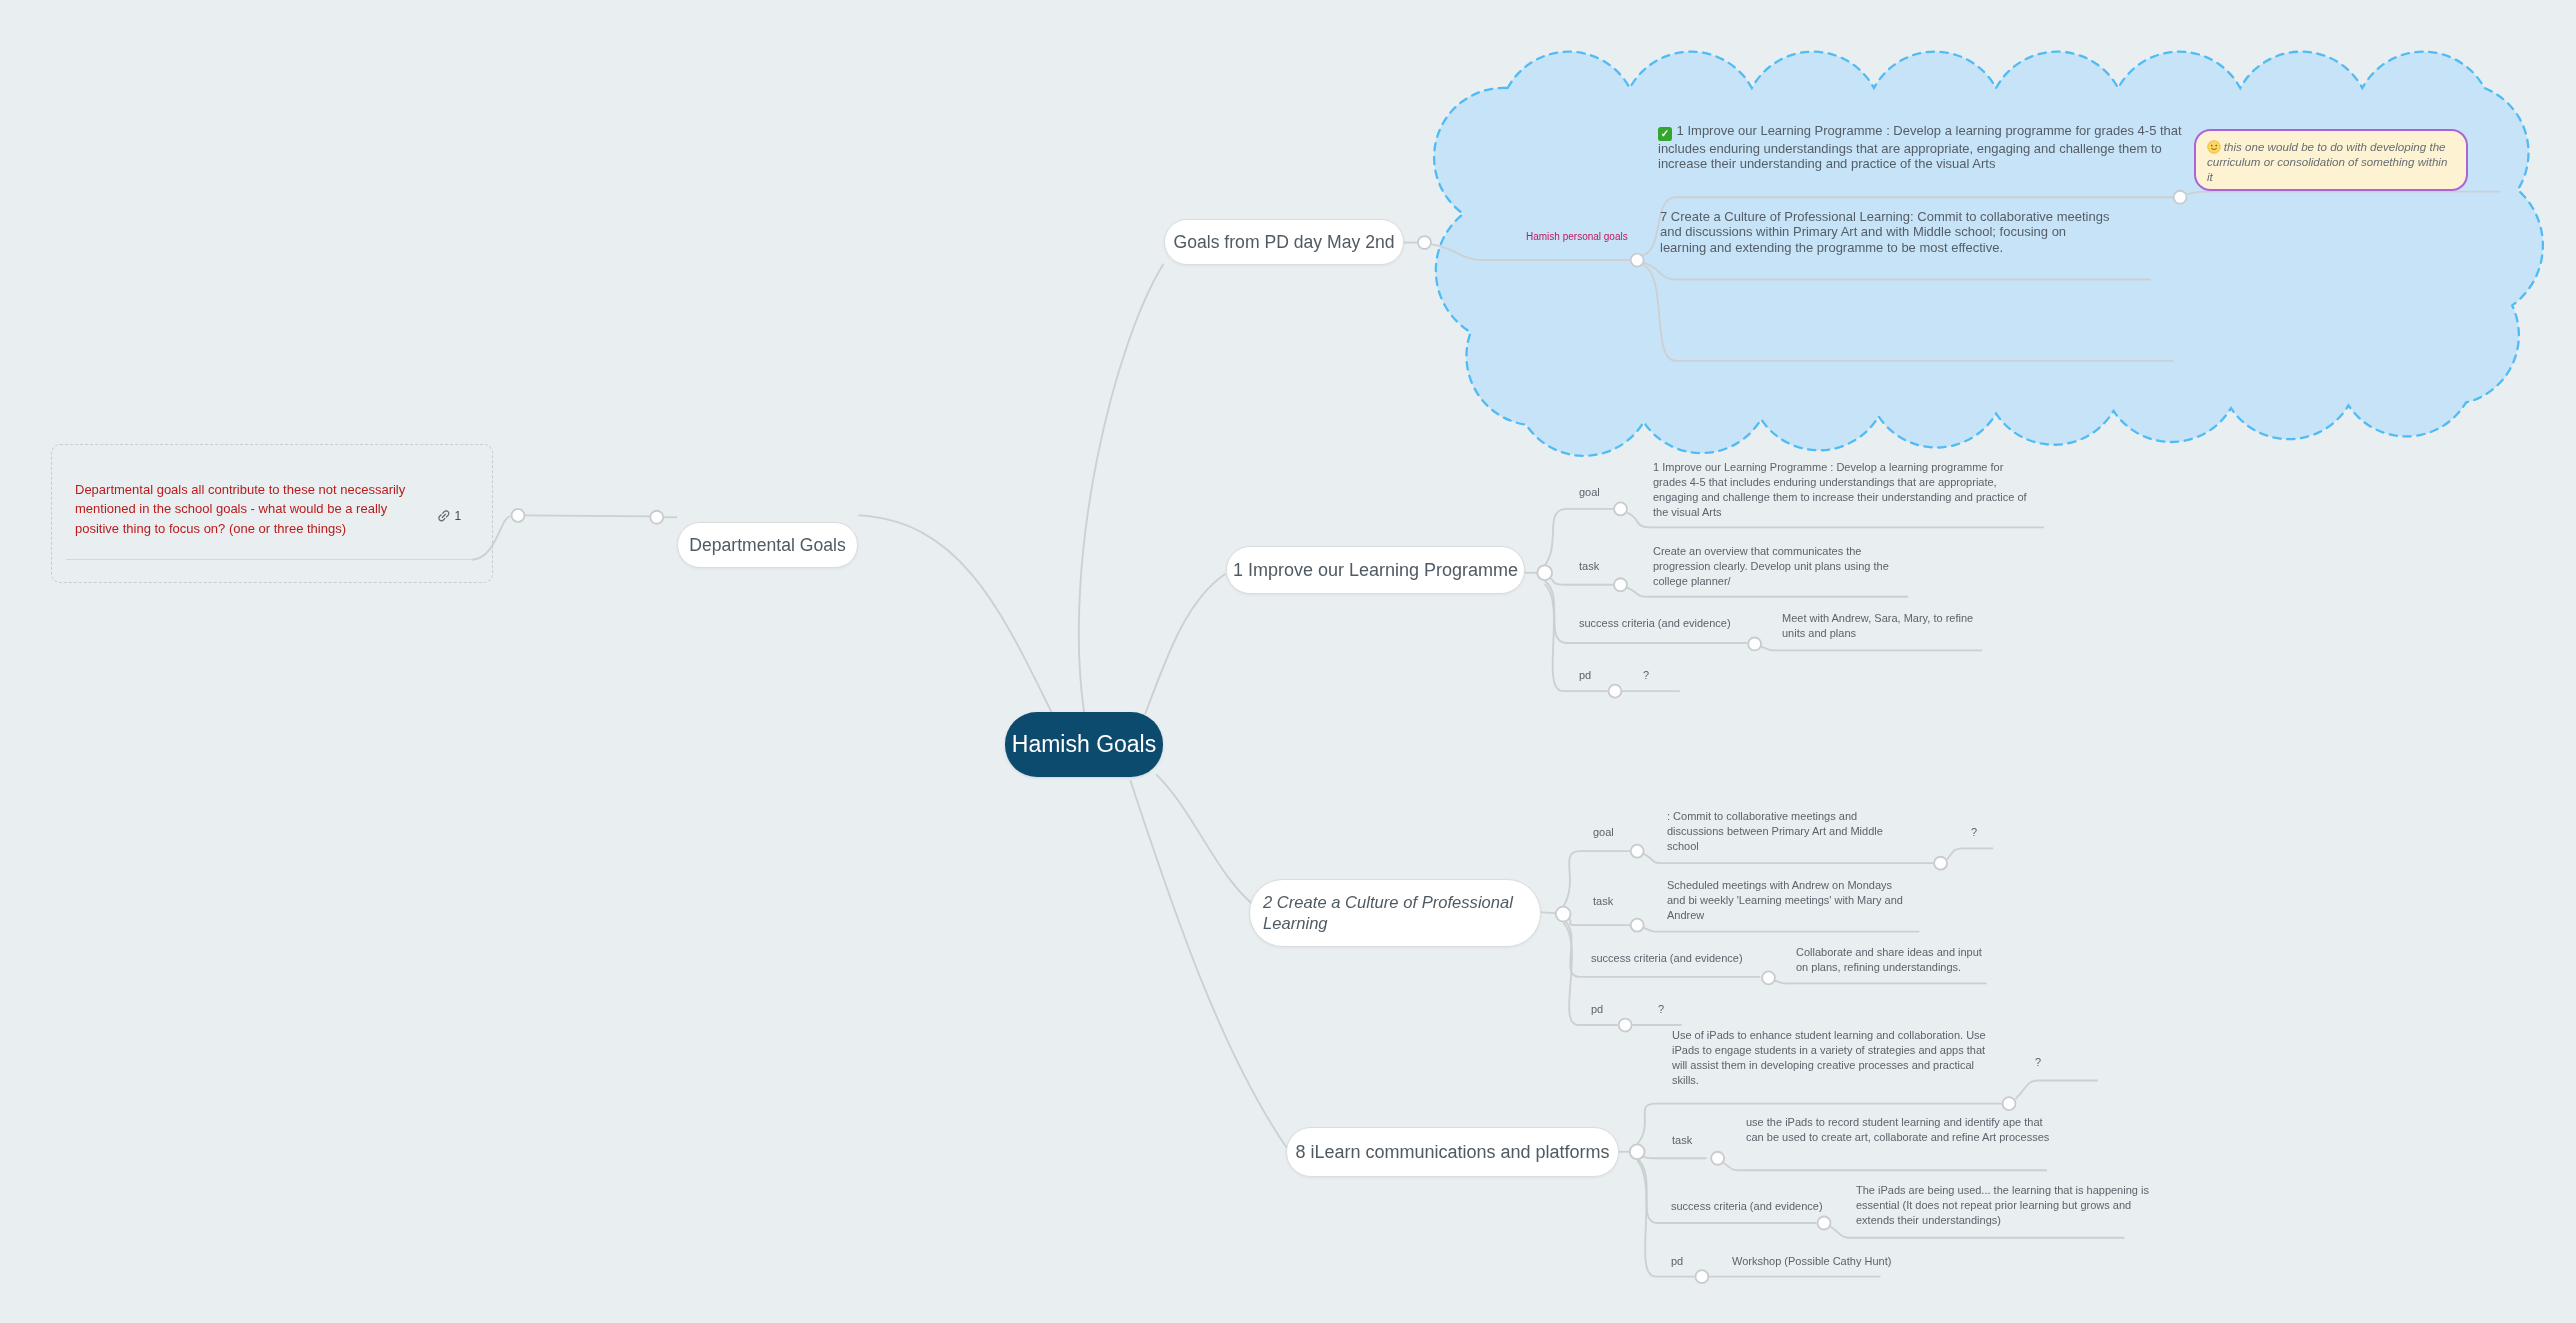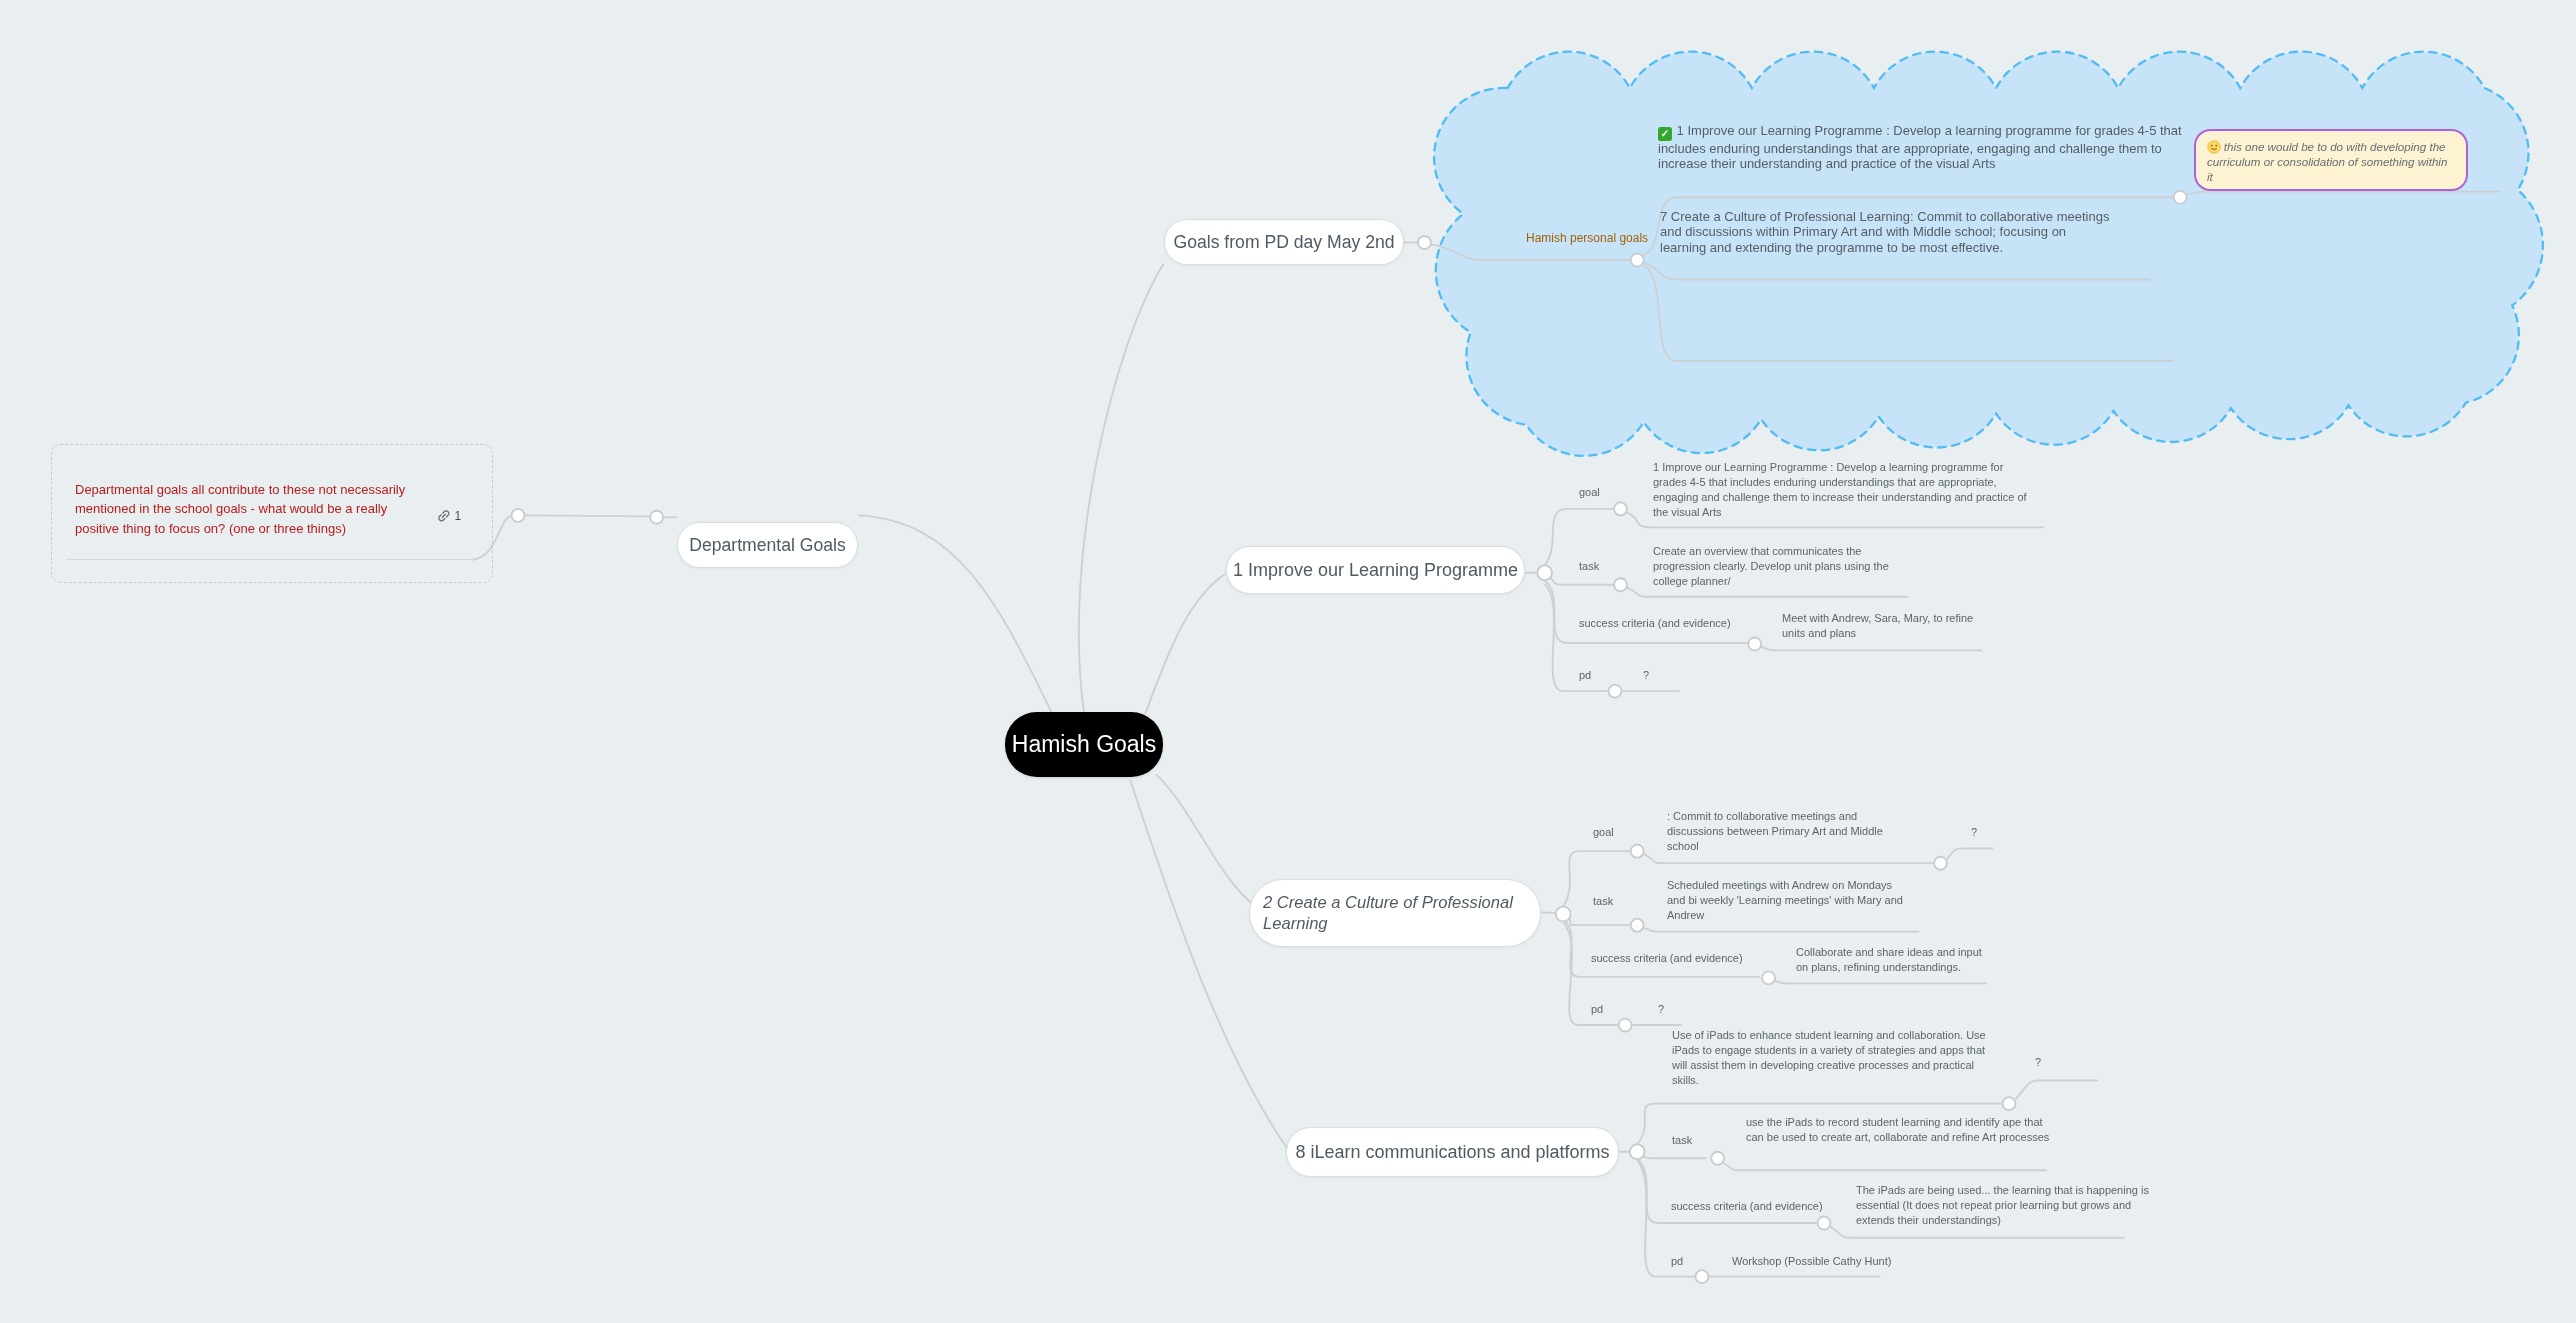--- a/index.html
+++ b/index.html
@@ -3,30 +3,30 @@
 <meta charset="utf-8">
 <style>
   html,body{margin:0;padding:0;background:#e9eef0;}
   #canvas{position:relative;width:2576px;height:1324px;background:#e9eef0;overflow:hidden;
           font-family:"Liberation Sans", sans-serif;}
   svg.links{position:absolute;left:0;top:0;pointer-events:none;}
 
   .pill{position:absolute;background:#ffffff;border:1.8px solid #dadddf;border-radius:26px;
         display:flex;align-items:center;justify-content:center;color:#4f5a63;
         box-shadow:0 0.9px 2.8px rgba(80,90,100,0.08);font-size:17.6px;box-sizing:border-box;}
-  .root-pill{position:absolute;background:#000000;border-radius:32px;display:flex;align-items:center;
+  .root-pill{position:absolute;background:#0c4a6e;border-radius:32px;display:flex;align-items:center;
         justify-content:center;color:#ffffff;font-size:23px;box-shadow:0 0.9px 2.8px rgba(0,60,120,0.15);}
 
   .note-box{position:absolute;border:1.8px dashed #c6ccd0;border-radius:9.2px;box-sizing:border-box;}
   .note-text{position:absolute;color:#b91c1c;font-size:13px;line-height:19.4px;}
   .note-divider{position:absolute;border-top:1.8px solid #d4d8da;height:0;}
   .link-chip{position:absolute;display:flex;align-items:center;gap:2.8px;color:#454d54;font-size:12px;}
   .link-chip svg{display:block;}
 
-  .cloud-label{position:absolute;color:#a16207;font-size:12px;}
+  .cloud-label{position:absolute;color:#be185d;font-size:10px;}
   .cloud-item{position:absolute;color:#555e66;font-size:13px;line-height:15.3px;}
   .check-box{display:inline-block;width:14px;height:14px;background:#35a62d;border-radius:2.8px;
              color:#fff;font-size:10.2px;line-height:14px;text-align:center;vertical-align:-1.8px;
              margin-right:4.6px;font-weight:bold;}
 
   .callout{position:absolute;background:#fdf3d2;border:2.3px solid #ae62d8;border-radius:16.6px;
            box-sizing:border-box;padding:8.3px 11px;color:#676d73;font-size:11.6px;line-height:15px;}
   .smiley{vertical-align:-2.8px;margin-right:2.8px;}
 
   .t{position:absolute;color:#5b646c;font-size:11px;line-height:15px;}

